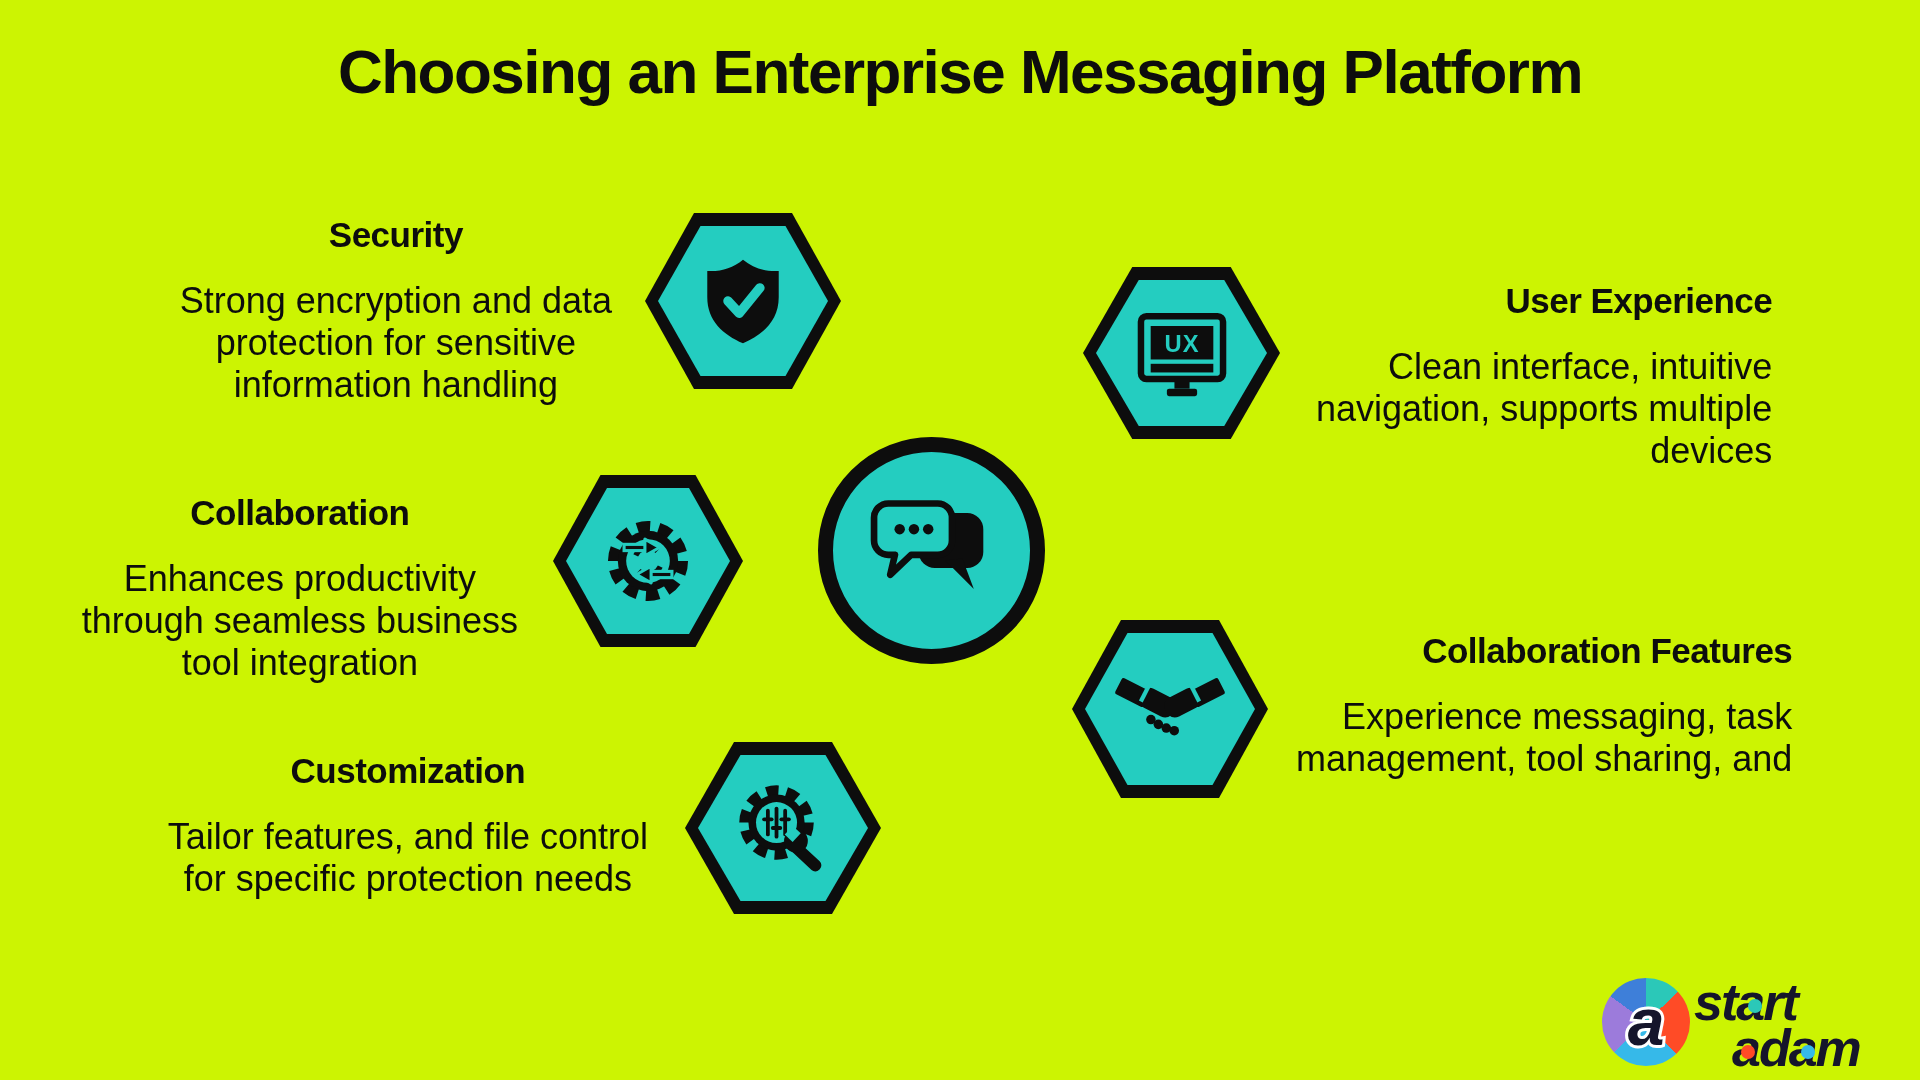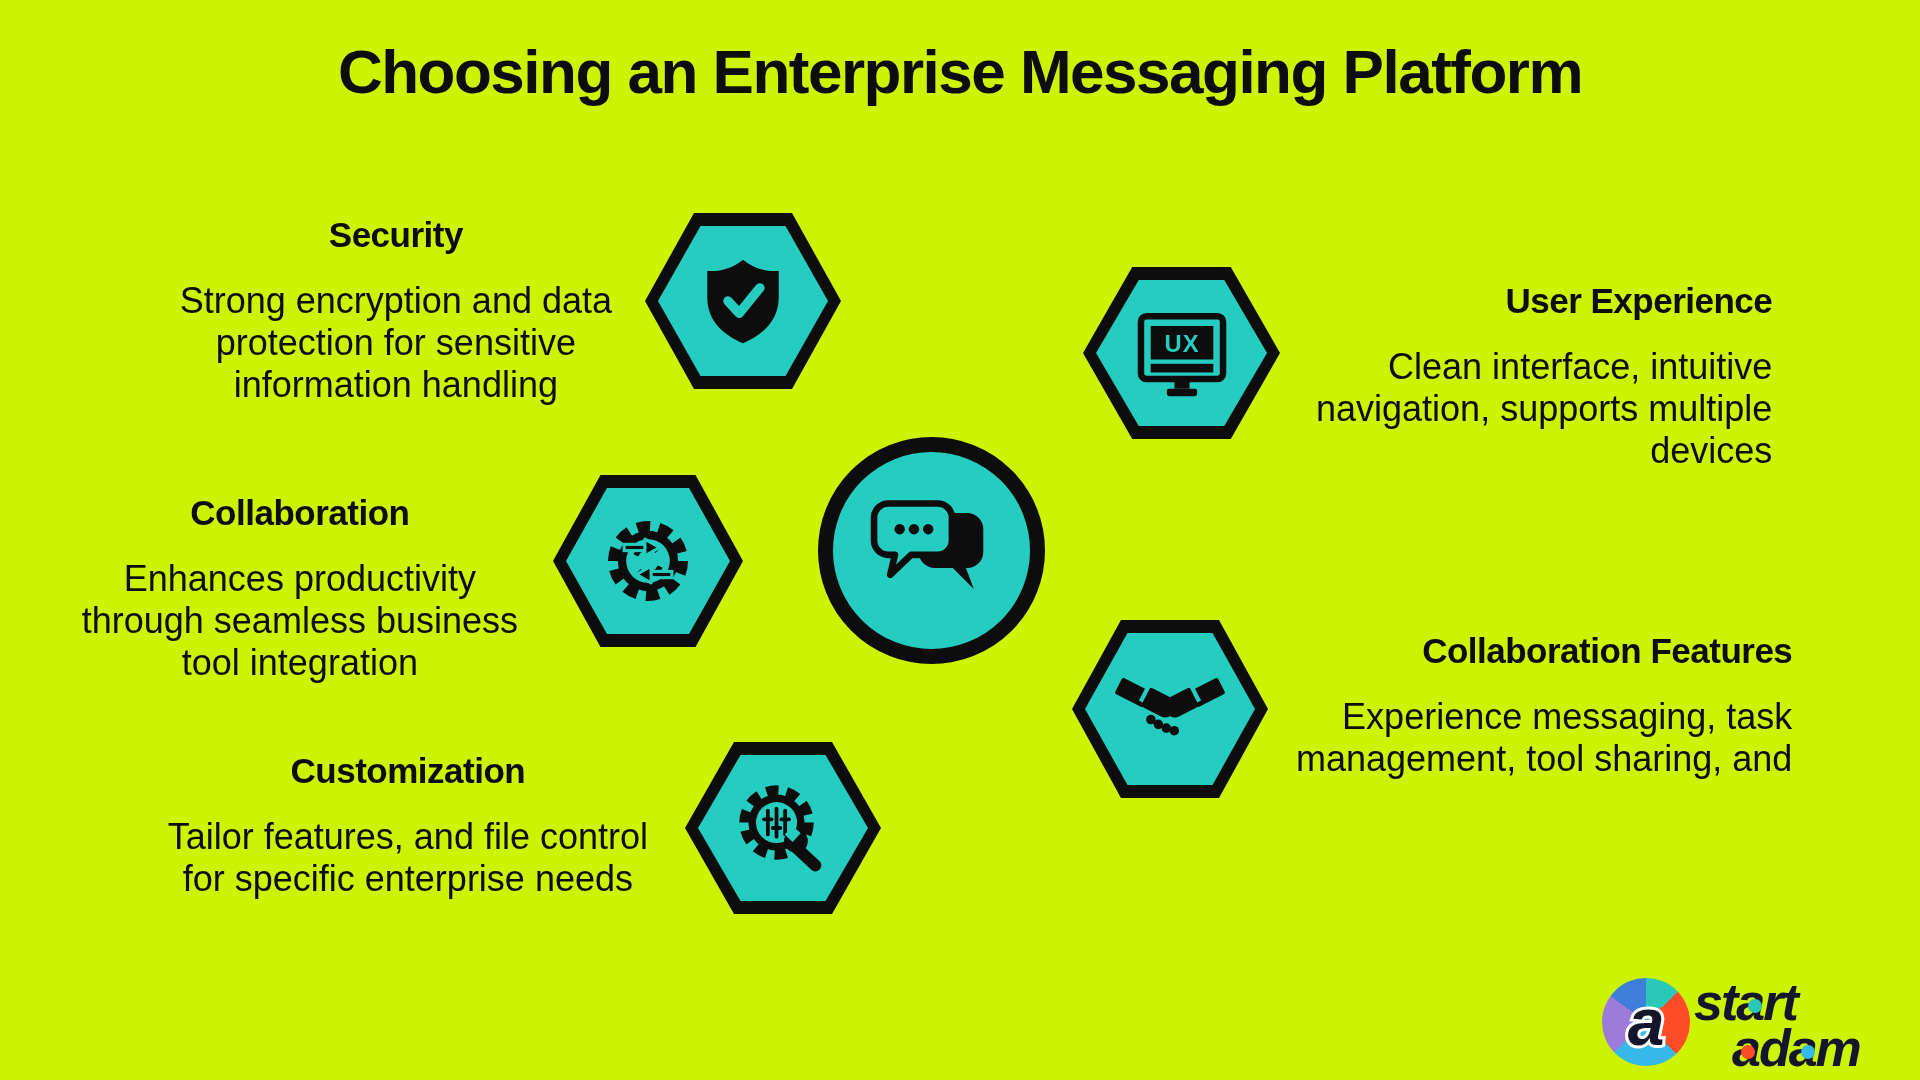--- a/index.html
+++ b/index.html
@@ -207,21 +207,21 @@
     <div class="sec-desc">
       <div class="line">Experience messaging, task</div>
       <div class="line">management, tool sharing, and</div>
     </div>
   </div>
 
   <div class="sec sec-custom align-r">
     <div class="sec-title">Customization</div>
     <div class="sec-desc">
       <div class="line">Tailor features, and file control</div>
-      <div class="line">for specific enterprise needs</div>
+      <div class="line">for specific protection needs</div>
     </div>
   </div>
 
   <div class="hex hex-custom">
     <div class="hex-border hexclip"></div>
     <div class="hex-fill hexclip"></div>
     <svg width="108" height="108" viewBox="0 0 100 100">
       <circle class="sk" cx="44" cy="45" r="29" stroke-width="11" pathLength="100" stroke-dasharray="6 4"></circle>
       <circle class="fi" cx="44" cy="45" r="26"></circle>
       <circle class="ft" cx="44" cy="45" r="19"></circle>

